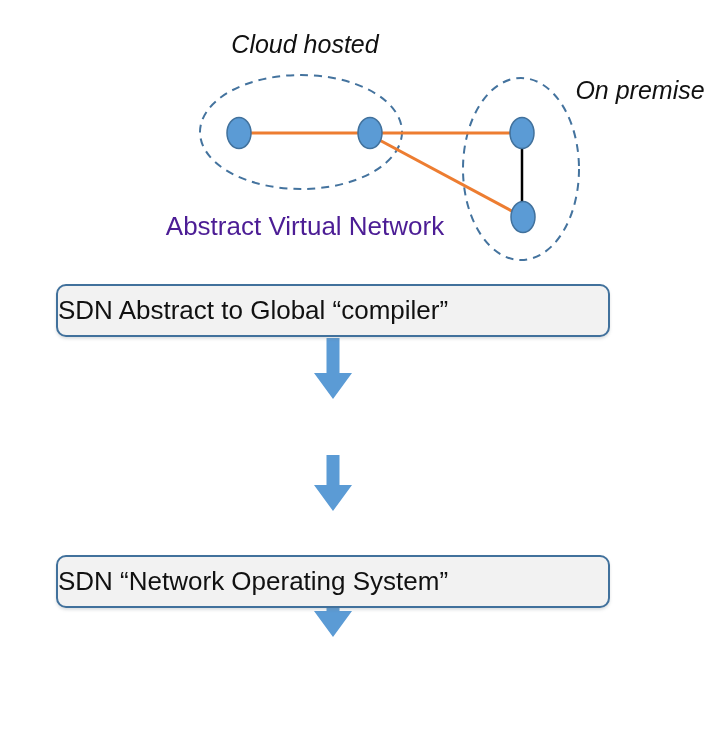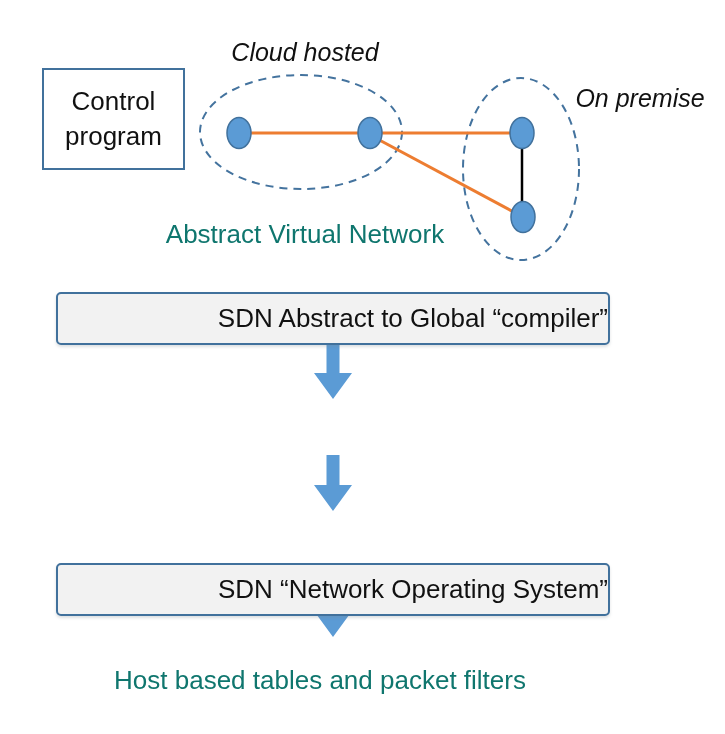--- a/index.html
+++ b/index.html
@@ -9,21 +9,21 @@
     font-family: "Liberation Sans", sans-serif;
   }
   .stage {
     position: relative;
     width: 725px;
     height: 734px;
     background: #ffffff;
     overflow: hidden;
     color: #1a1a1a;
   }
-  .abs { position: absolute; margin-top: 8px; }
+  .abs { position: absolute; }
 
   svg.layer {
     position: absolute;
     left: 0; top: 0;
     width: 725px; height: 734px;
   }
 
   .dashed-ellipse {
     fill: none;
     stroke: var(--ellipse-dash, #44739E);
@@ -60,42 +60,42 @@
     align-items: center;
     justify-content: center;
     font-size: 26px;
     line-height: 35px;
     color: #111111;
     text-align: center;
   }
 
   .stage-label {
     font-size: 26px;
-    color: #0f766e;
+    color: #4c1d95;
     text-align: center;
     white-space: nowrap;
   }
   .italic-label {
     font-style: italic;
     font-size: 25px;
     color: #111111;
     text-align: center;
     white-space: nowrap;
   }
 
   .flow-box {
     left: 56px;
     width: 550px;
     height: 49px;
     background: var(--box-fill, #F2F2F2);
     border: 2.5px solid var(--box-border, #41719C);
-    border-radius: 5px;
+    border-radius: 10px;
     display: flex;
     align-items: center;
-    justify-content: flex-end;
+    justify-content: flex-start;
     font-size: 26px;
     color: #111111;
     box-shadow: 0 2px 3px rgba(120,130,140,0.25);
   }
 </style>
 </head>
 <body>
 
 <div class="stage">
 
@@ -112,35 +112,30 @@
     <ellipse class="node" cx="239" cy="133" rx="12" ry="15.5"></ellipse>
     <ellipse class="node" cx="370" cy="133" rx="12" ry="15.5"></ellipse>
     <ellipse class="node" cx="522" cy="133" rx="12" ry="15.5"></ellipse>
     <ellipse class="node" cx="523" cy="217" rx="12" ry="15.5"></ellipse>
 
     <path class="arrow" d="M326.5 338 H339.5 V373 H352 L333 399 L314 373 H326.5 Z"></path>
     <path class="arrow" d="M326.5 455 H339.5 V485 H352 L333 511 L314 485 H326.5 Z"></path>
     <path class="arrow" d="M326.5 584 H339.5 V611 H352 L333 637 L314 611 H326.5 Z"></path>
   </svg>
 
-  <div class="abs control-box">
-    <span>Control</span>
-    <span>program</span>
-  </div>
 
   <div class="abs italic-label" style="left:200px; top:30px; width:210px;">Cloud hosted</div>
 
   <div class="abs italic-label" style="left:555px; top:76px; width:170px;">On premise</div>
 
   <div class="abs stage-label" style="left:100px; top:211px; width:410px;">Abstract Virtual Network</div>
 
   <div class="abs flow-box" style="top:284px;">
     <span>SDN Abstract to Global “compiler”</span>
   </div>
 
 
   <div class="abs flow-box" style="top:555px;">
     <span>SDN “Network Operating System”</span>
   </div>
 
-  <div class="abs stage-label" style="left:70px; top:657px; width:500px;">Host based tables and packet filters</div>
 
 </div>
 
 </body></html>

